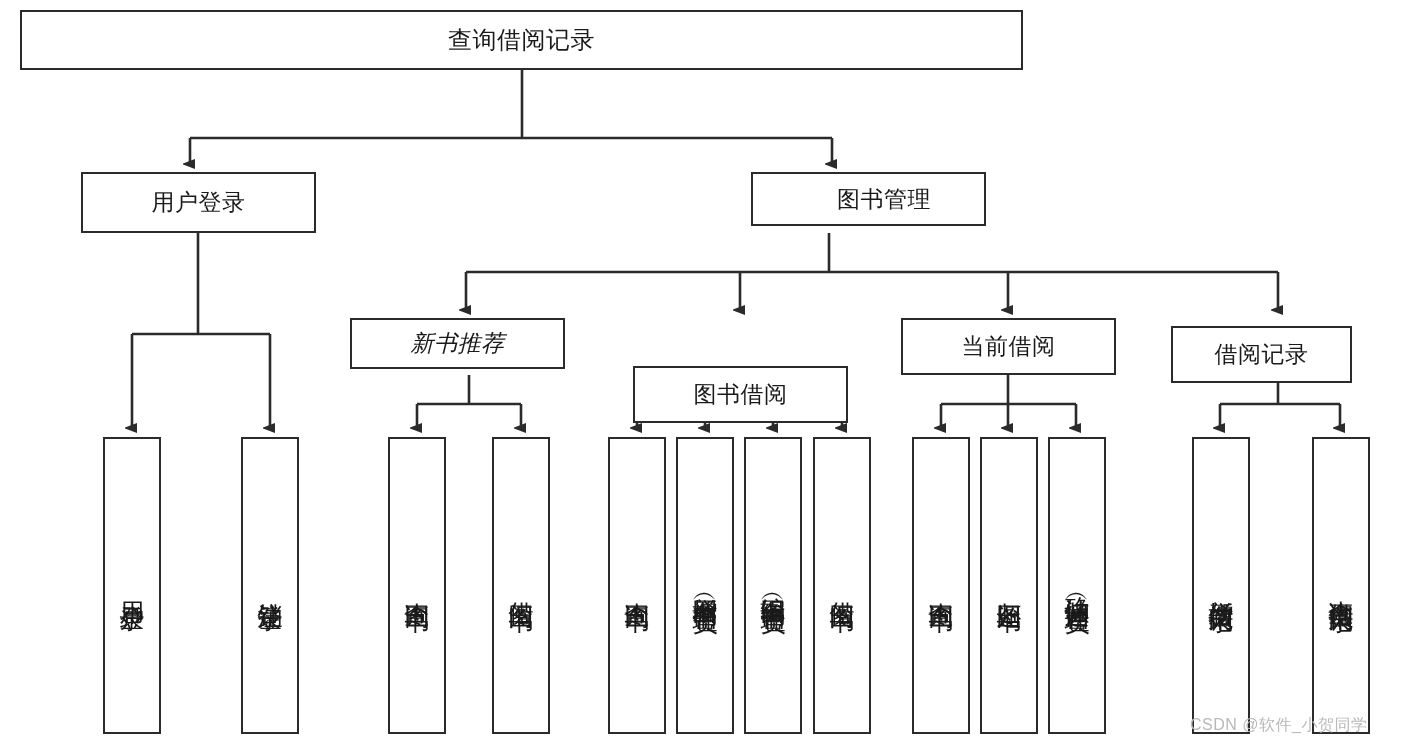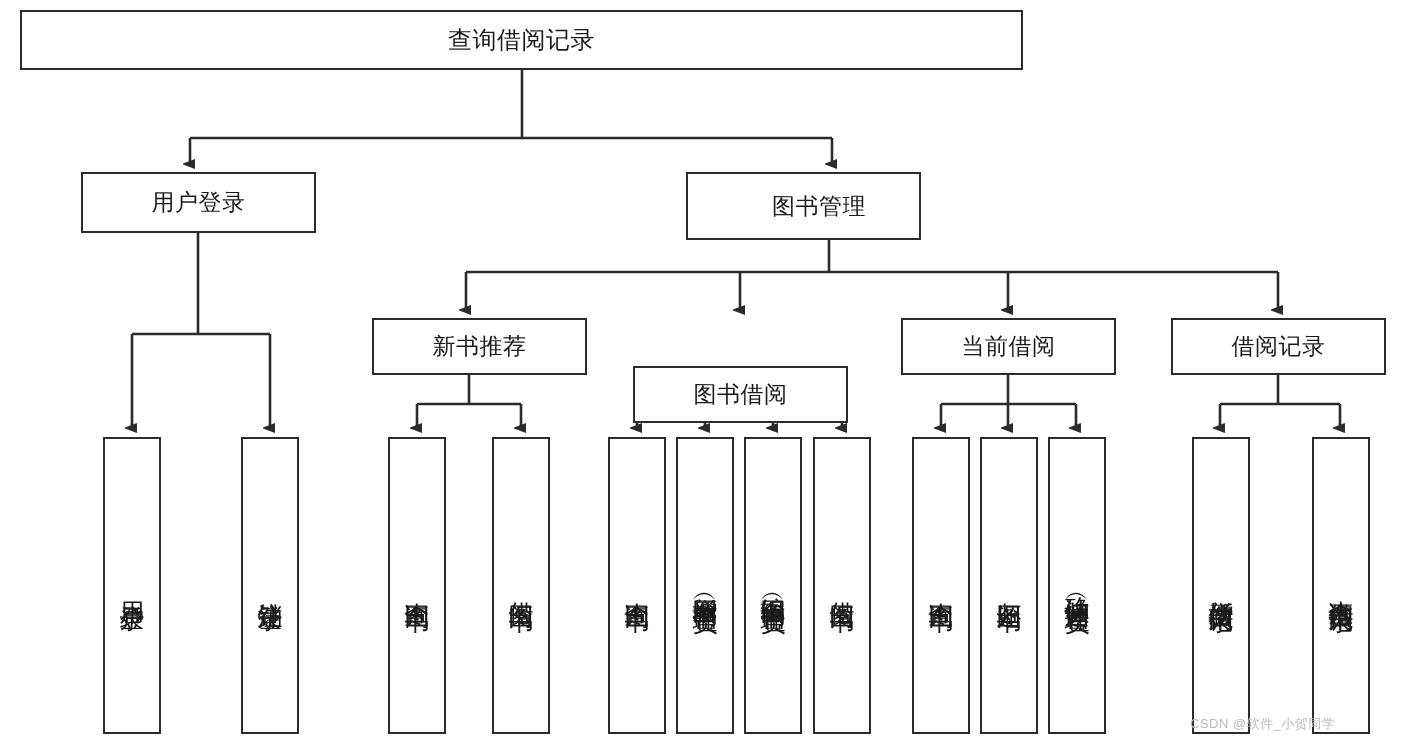--- a/index.html
+++ b/index.html
@@ -57,21 +57,21 @@
   .node.vert .label {
     writing-mode: vertical-rl;
     text-orientation: upright;
     font-size: 25px;
     line-height: 1.0;
     letter-spacing: 2px;
     white-space: nowrap;
   }
   .watermark {
     position: absolute;
-    font-size: 13px;
+    font-size: 16px;
     color: #b9b9b9;
     white-space: nowrap;
     letter-spacing: 0.5px;
   }
 </style>
 </head>
 <body>
 
 <div id="canvas">
 
@@ -125,34 +125,34 @@
     </g>
   </svg>
 
   <div class="node horiz root" style="left:20px; top:10px; width:1003px; height:60px;">
     <span class="label">查询借阅记录</span>
   </div>
 
   <div class="node horiz" style="left:81px; top:172px; width:235px; height:61px;">
     <span class="label">用户登录</span>
   </div>
-  <div class="node horiz" style="left:686px; top:172px; width:235px; height:68px;padding-left:31px;">
+  <div class="node horiz" style="left:751px; top:172px; width:235px; height:54px;padding-left:31px;">
     <span class="label">图书管理</span>
   </div>
 
-  <div class="node horiz" style="left:372px; top:318px; width:215px; height:57px;">
+  <div class="node horiz" style="left:350px; top:318px; width:215px; height:51px;font-style:italic;">
     <span class="label">新书推荐</span>
   </div>
   <div class="node horiz" style="left:633px; top:318px; width:215px; height:57px;margin-top:48px;">
     <span class="label">图书借阅</span>
   </div>
   <div class="node horiz" style="left:901px; top:318px; width:215px; height:57px;justify-content:center;">
     <span class="label">当前借阅</span>
   </div>
-  <div class="node horiz" style="left:1171px; top:318px; width:215px; height:57px;">
+  <div class="node horiz" style="left:1171px; top:326px; width:181px; height:57px;">
     <span class="label">借阅记录</span>
   </div>
 
   <div class="node vert" style="left:103px; top:437px; width:58px; height:297px;">
     <span class="label">用户登录</span>
   </div>
   <div class="node vert" style="left:241px; top:437px; width:58px; height:297px;">
     <span class="label">注销登录</span>
   </div>
 

